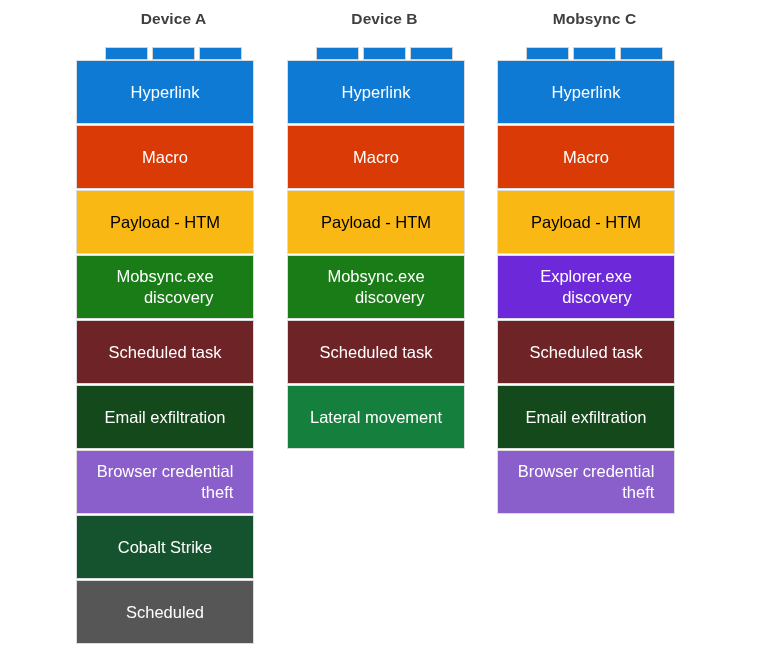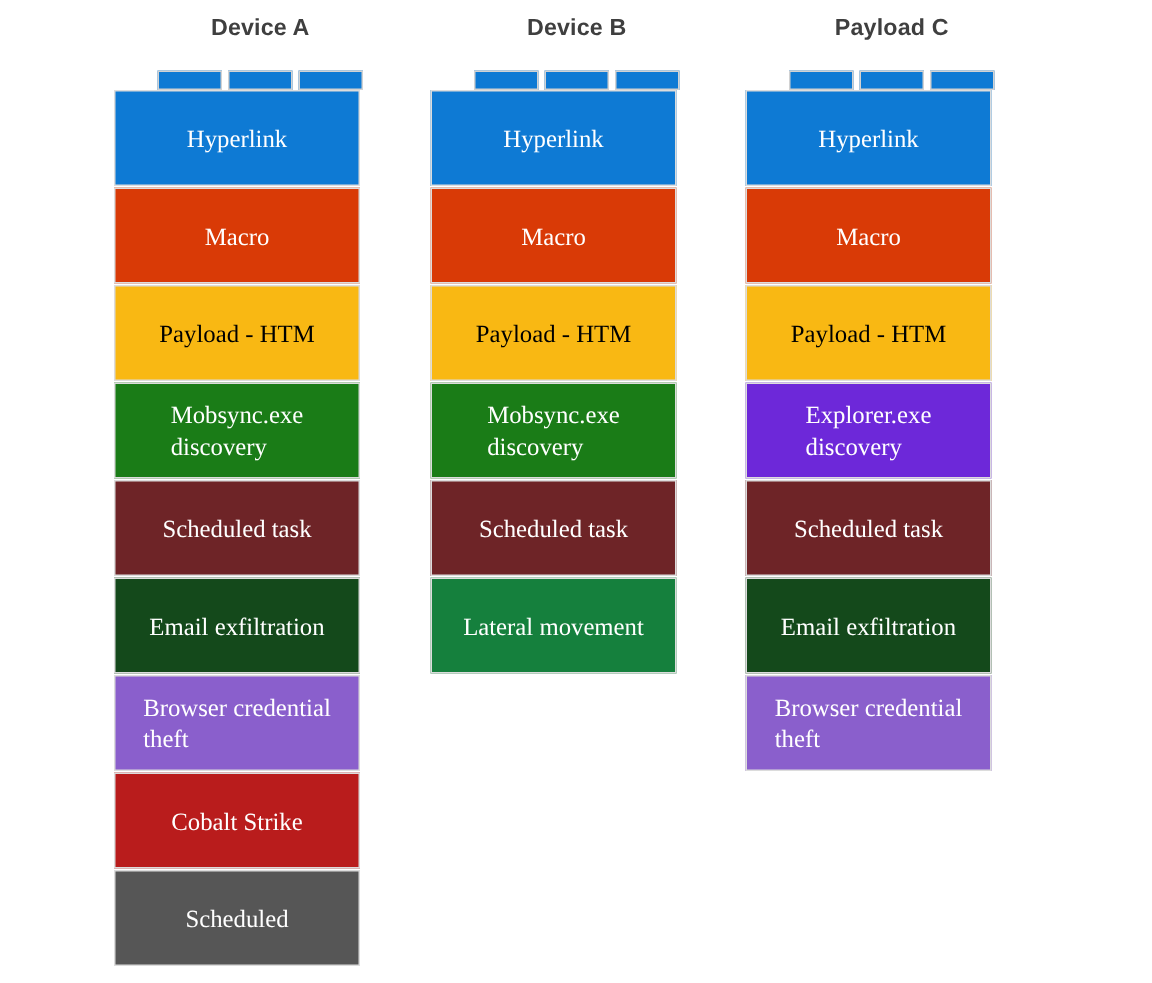--- a/index.html
+++ b/index.html
@@ -67,30 +67,29 @@
 
   .stack {
     position: absolute;
     top: 60px;
     left: 0;
     width: 195px;
   }
 
   .block {
     position: relative;
-    width: 164px;
+    width: 178px;
     height: 64px;
     margin-bottom: 1px;
     border: 1px solid #dcdcdc;
     box-sizing: border-box;
     display: flex;
     align-items: center;
     justify-content: center;
-    text-align: left;
-    font-family: Liberation Serif, serif;
+    text-align: right;
   }
 
   .block-label {
     font-size: 16.5px;
     line-height: 21px;
     padding: 0 6px;
     white-space: pre-line;
   }
 
   .txt-light { color: #ffffff; }
@@ -124,21 +123,21 @@
         <div class="block" style="background: rgb(110, 36, 39);">
           <span class="block-label txt-light">Scheduled task</span>
         </div>
         <div class="block" style="background: rgb(20, 73, 27);">
           <span class="block-label txt-light">Email exfiltration</span>
         </div>
         <div class="block" style="background: rgb(138, 95, 204);">
           <span class="block-label txt-light">Browser credential
 theft</span>
         </div>
-        <div class="block" style="background: #b91c1c;">
+        <div class="block" style="background: #14532d;">
           <span class="block-label txt-light">Cobalt Strike</span>
         </div>
         <div class="block" style="background: rgb(86, 86, 86);">
           <span class="block-label txt-light">Scheduled</span>
         </div>
       </div>
   </div>
 
   <div class="column col-b">
     <div class="col-header">Device B</div>
@@ -164,21 +163,21 @@
         <div class="block" style="background: rgb(110, 36, 39);">
           <span class="block-label txt-light">Scheduled task</span>
         </div>
         <div class="block" style="background: #15803d;">
           <span class="block-label txt-light">Lateral movement</span>
         </div>
       </div>
   </div>
 
   <div class="column col-c">
-    <div class="col-header">Payload C</div>
+    <div class="col-header">Mobsync C</div>
     <div class="studs">
       <div class="stud s1" style="background: rgb(14, 122, 212);"></div>
       <div class="stud s2" style="background: rgb(14, 122, 212);"></div>
       <div class="stud s3" style="background: rgb(14, 122, 212);"></div>
     </div>
     <div class="stack">
         <div class="block" style="background: rgb(14, 122, 212);">
           <span class="block-label txt-light">Hyperlink</span>
         </div>
         <div class="block" style="background: rgb(217, 58, 6);">

